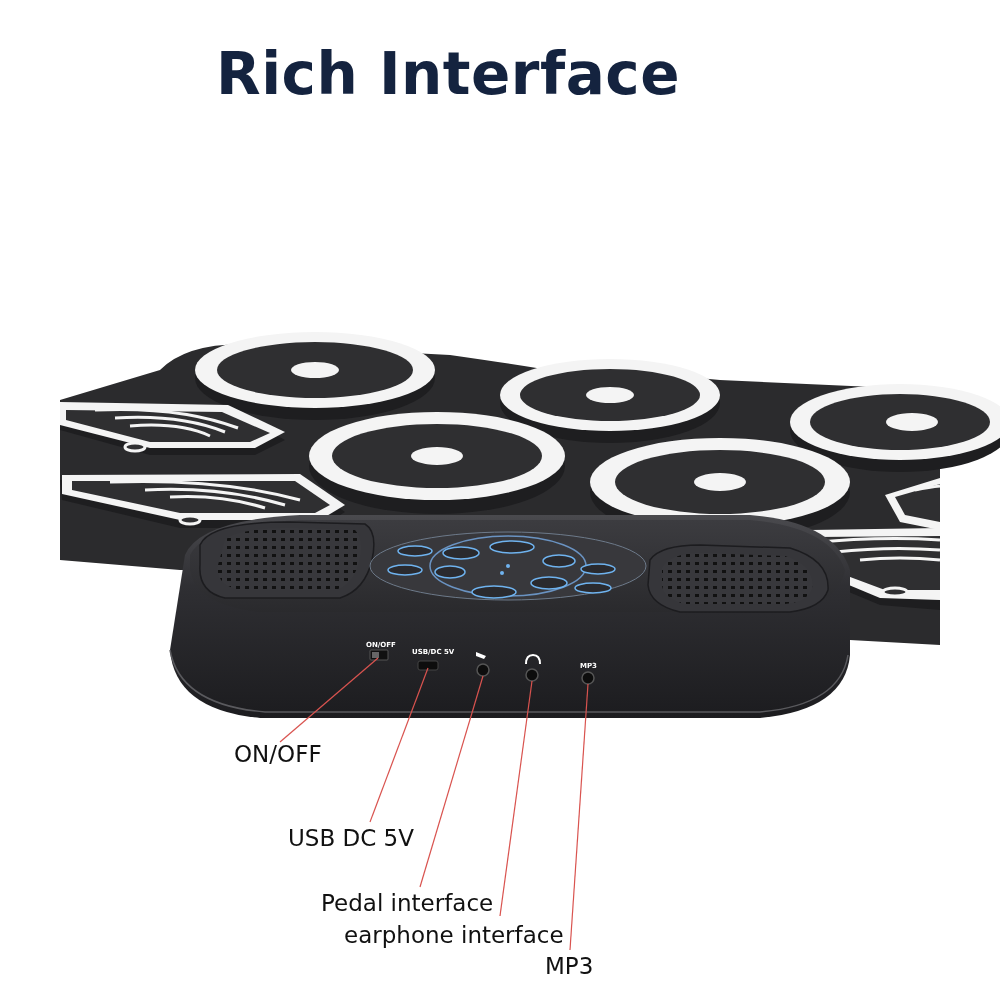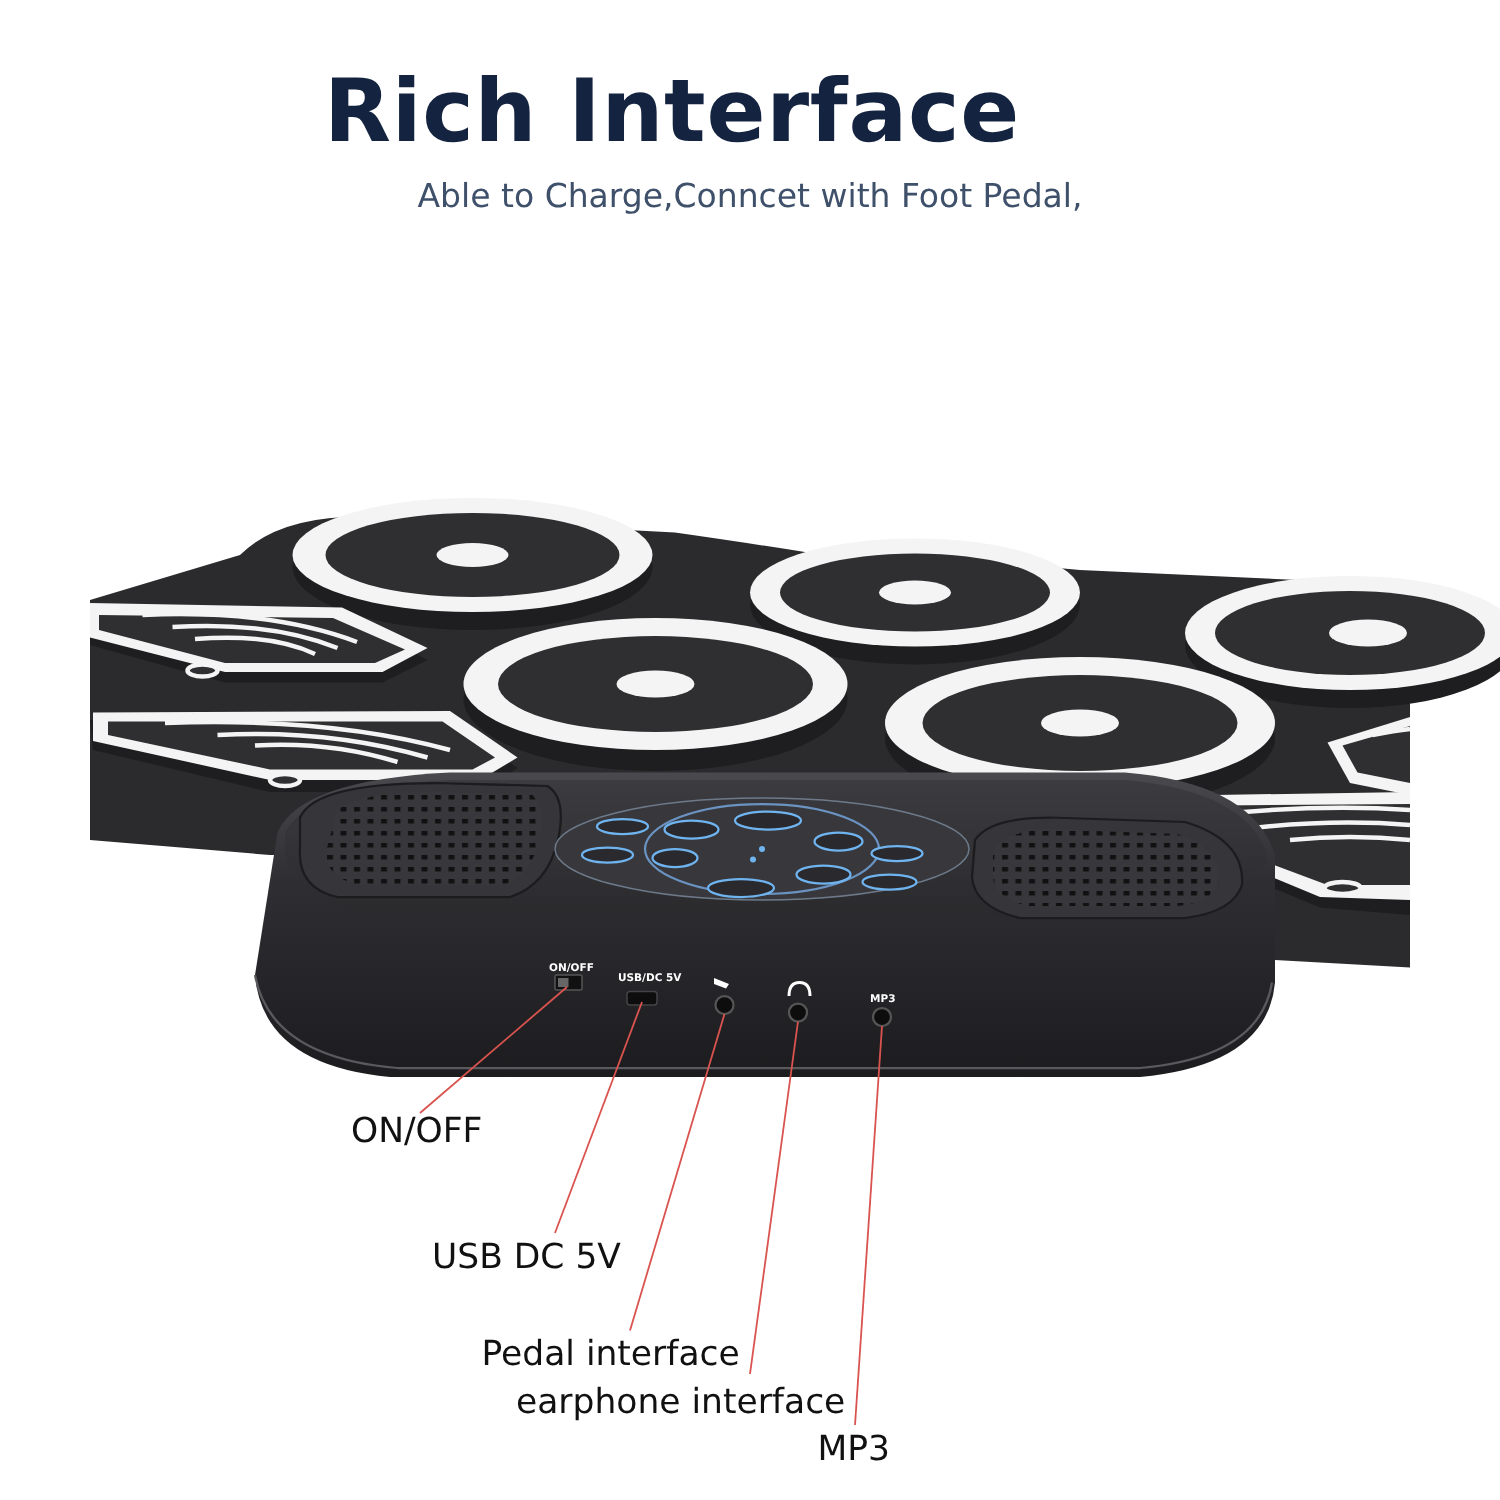--- a/index.html
+++ b/index.html
@@ -9,21 +9,20 @@
     .subtitle div{white-space:nowrap;}
     .scene{position:absolute;left:0;top:0;width:1000px;height:1000px;}
     .label{position:absolute;font-size:23px;color:#111;white-space:nowrap;}
     .port-label{fill:#ffffff;font-weight:bold;font-family:"DejaVu Sans",sans-serif;}
   </style>
 </head>
 <body>
 
 <div class="title">Rich Interface</div>
 <div class="subtitle">
-  <div>Able to Charge,Conncet with Foot Pedal,</div>
 </div>
 
 <svg class="scene" viewBox="0 0 1000 1000" xmlns="http://www.w3.org/2000/svg">
   <defs>
     <linearGradient id="bodyGrad" x1="0" y1="0" x2="0" y2="1">
       <stop offset="0" stop-color="#4a4a4e"></stop>
       <stop offset="0.35" stop-color="#2f2f33"></stop>
       <stop offset="1" stop-color="#1c1c1f"></stop>
     </linearGradient>
     <linearGradient id="topGrad" x1="0" y1="0" x2="0" y2="1">

